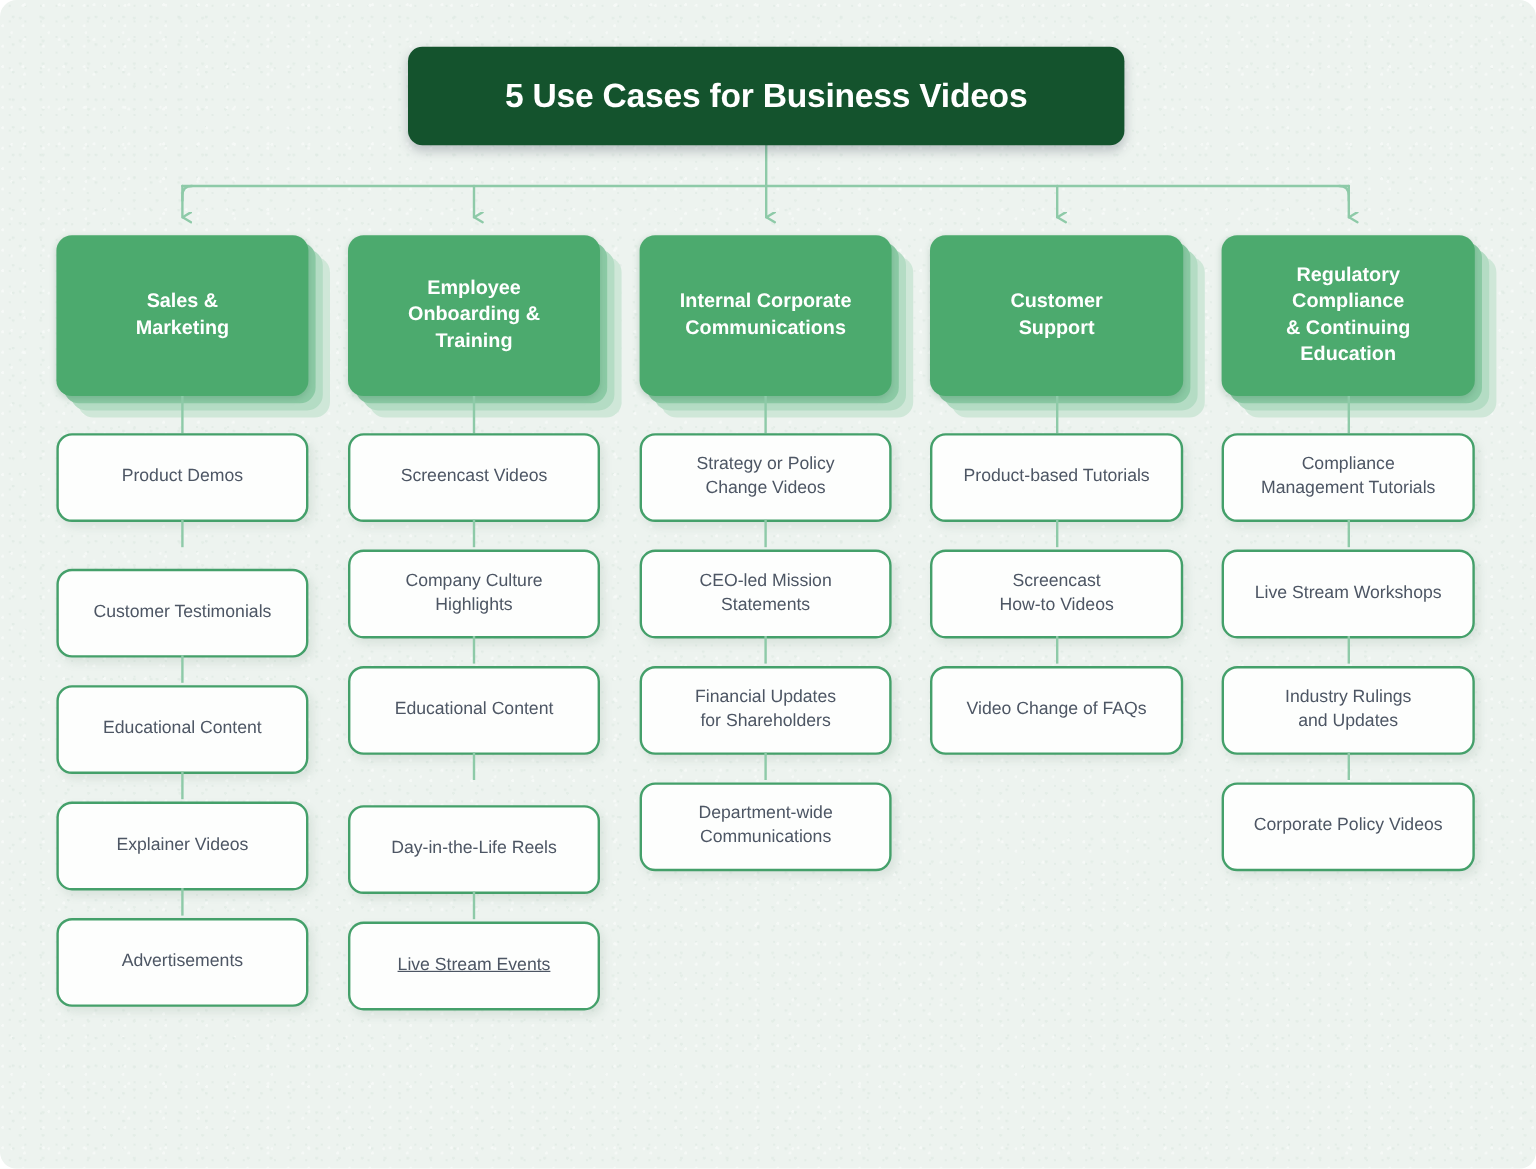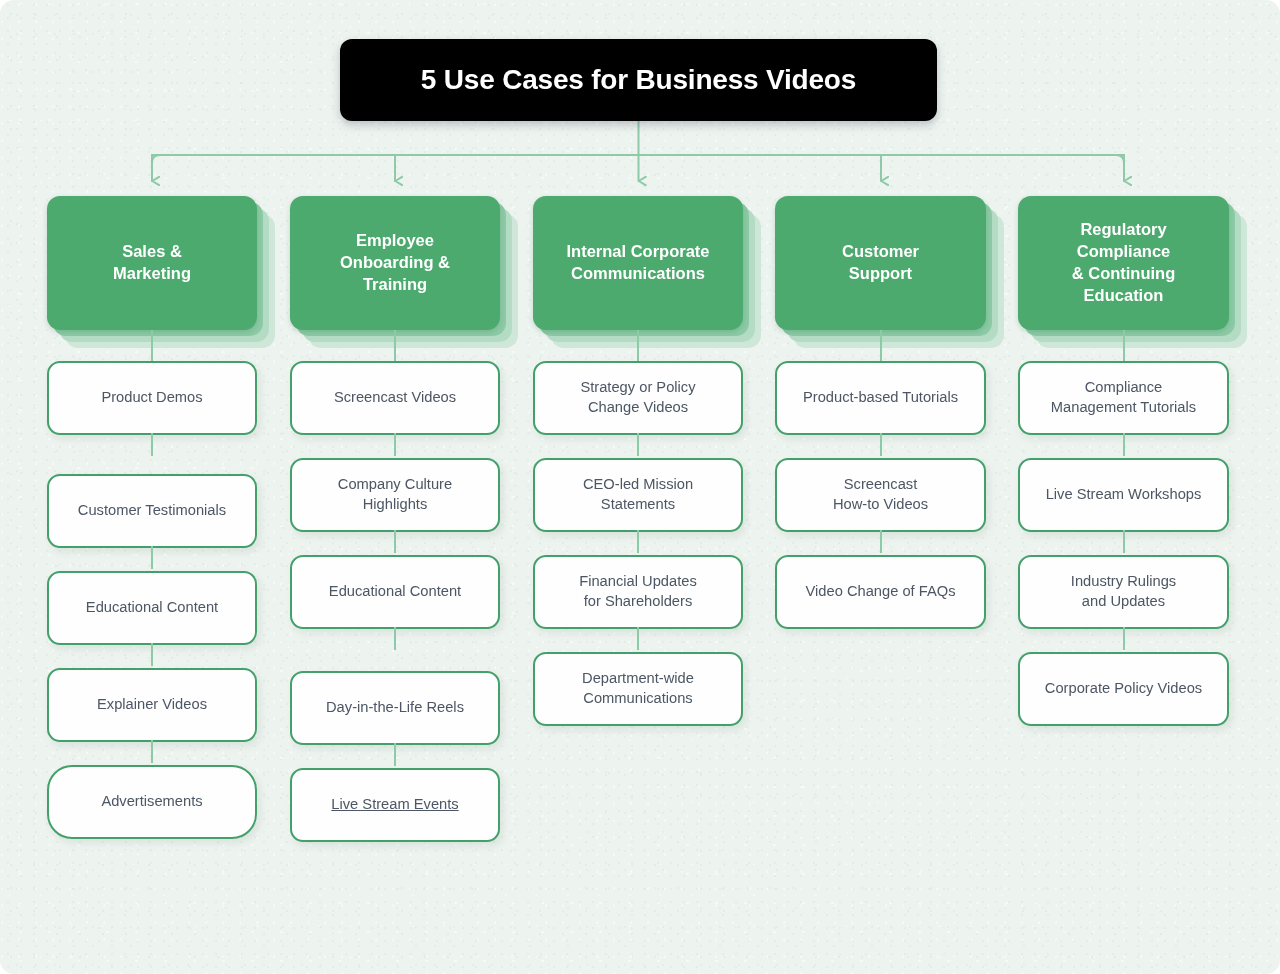--- a/index.html
+++ b/index.html
@@ -47,21 +47,21 @@
     z-index: 1;
   }
 
   
   #title-box {
     position: absolute;
     left: 340px;
     top: 39px;
     width: 597px;
     height: 82px;
-    background: #000000;
+    background: #14532d;
     border-radius: 12px;
     display: flex;
     align-items: center;
     justify-content: center;
     color: #ffffff;
     font-size: 28px;
     font-weight: bold;
     letter-spacing: -0.2px;
     box-shadow: 0 4px 9px rgba(60,70,85,.28);
     z-index: 3;
@@ -204,21 +204,21 @@
           <div class="stack-layer stack-l1"></div>
           <div class="header-card" style="white-space: pre-line;">Sales &amp;
 Marketing</div>
           <div class="header-stub"></div>
         </div>
         <div class="leaf-list">
           <div class="leaf" style="white-space: pre-line;">Product Demos</div>
           <div class="leaf" style="white-space: pre-line; margin-top: 39px;">Customer Testimonials</div>
           <div class="leaf" style="white-space: pre-line;">Educational Content</div>
           <div class="leaf" style="white-space: pre-line; margin-top: 10px;">Explainer Videos</div>
-          <div class="leaf" style="white-space: pre-line; border-radius: 25px;">Advertisements</div>
+          <div class="leaf" style="white-space: pre-line;">Advertisements</div>
         </div>
       </div>
       <div class="column" style="left: 290px; width: 210px;">
         <div class="header-wrap">
           <div class="stack-layer stack-l3"></div>
           <div class="stack-layer stack-l2"></div>
           <div class="stack-layer stack-l1"></div>
           <div class="header-card" style="white-space: pre-line;">Employee
 Onboarding &amp;
 Training</div>

